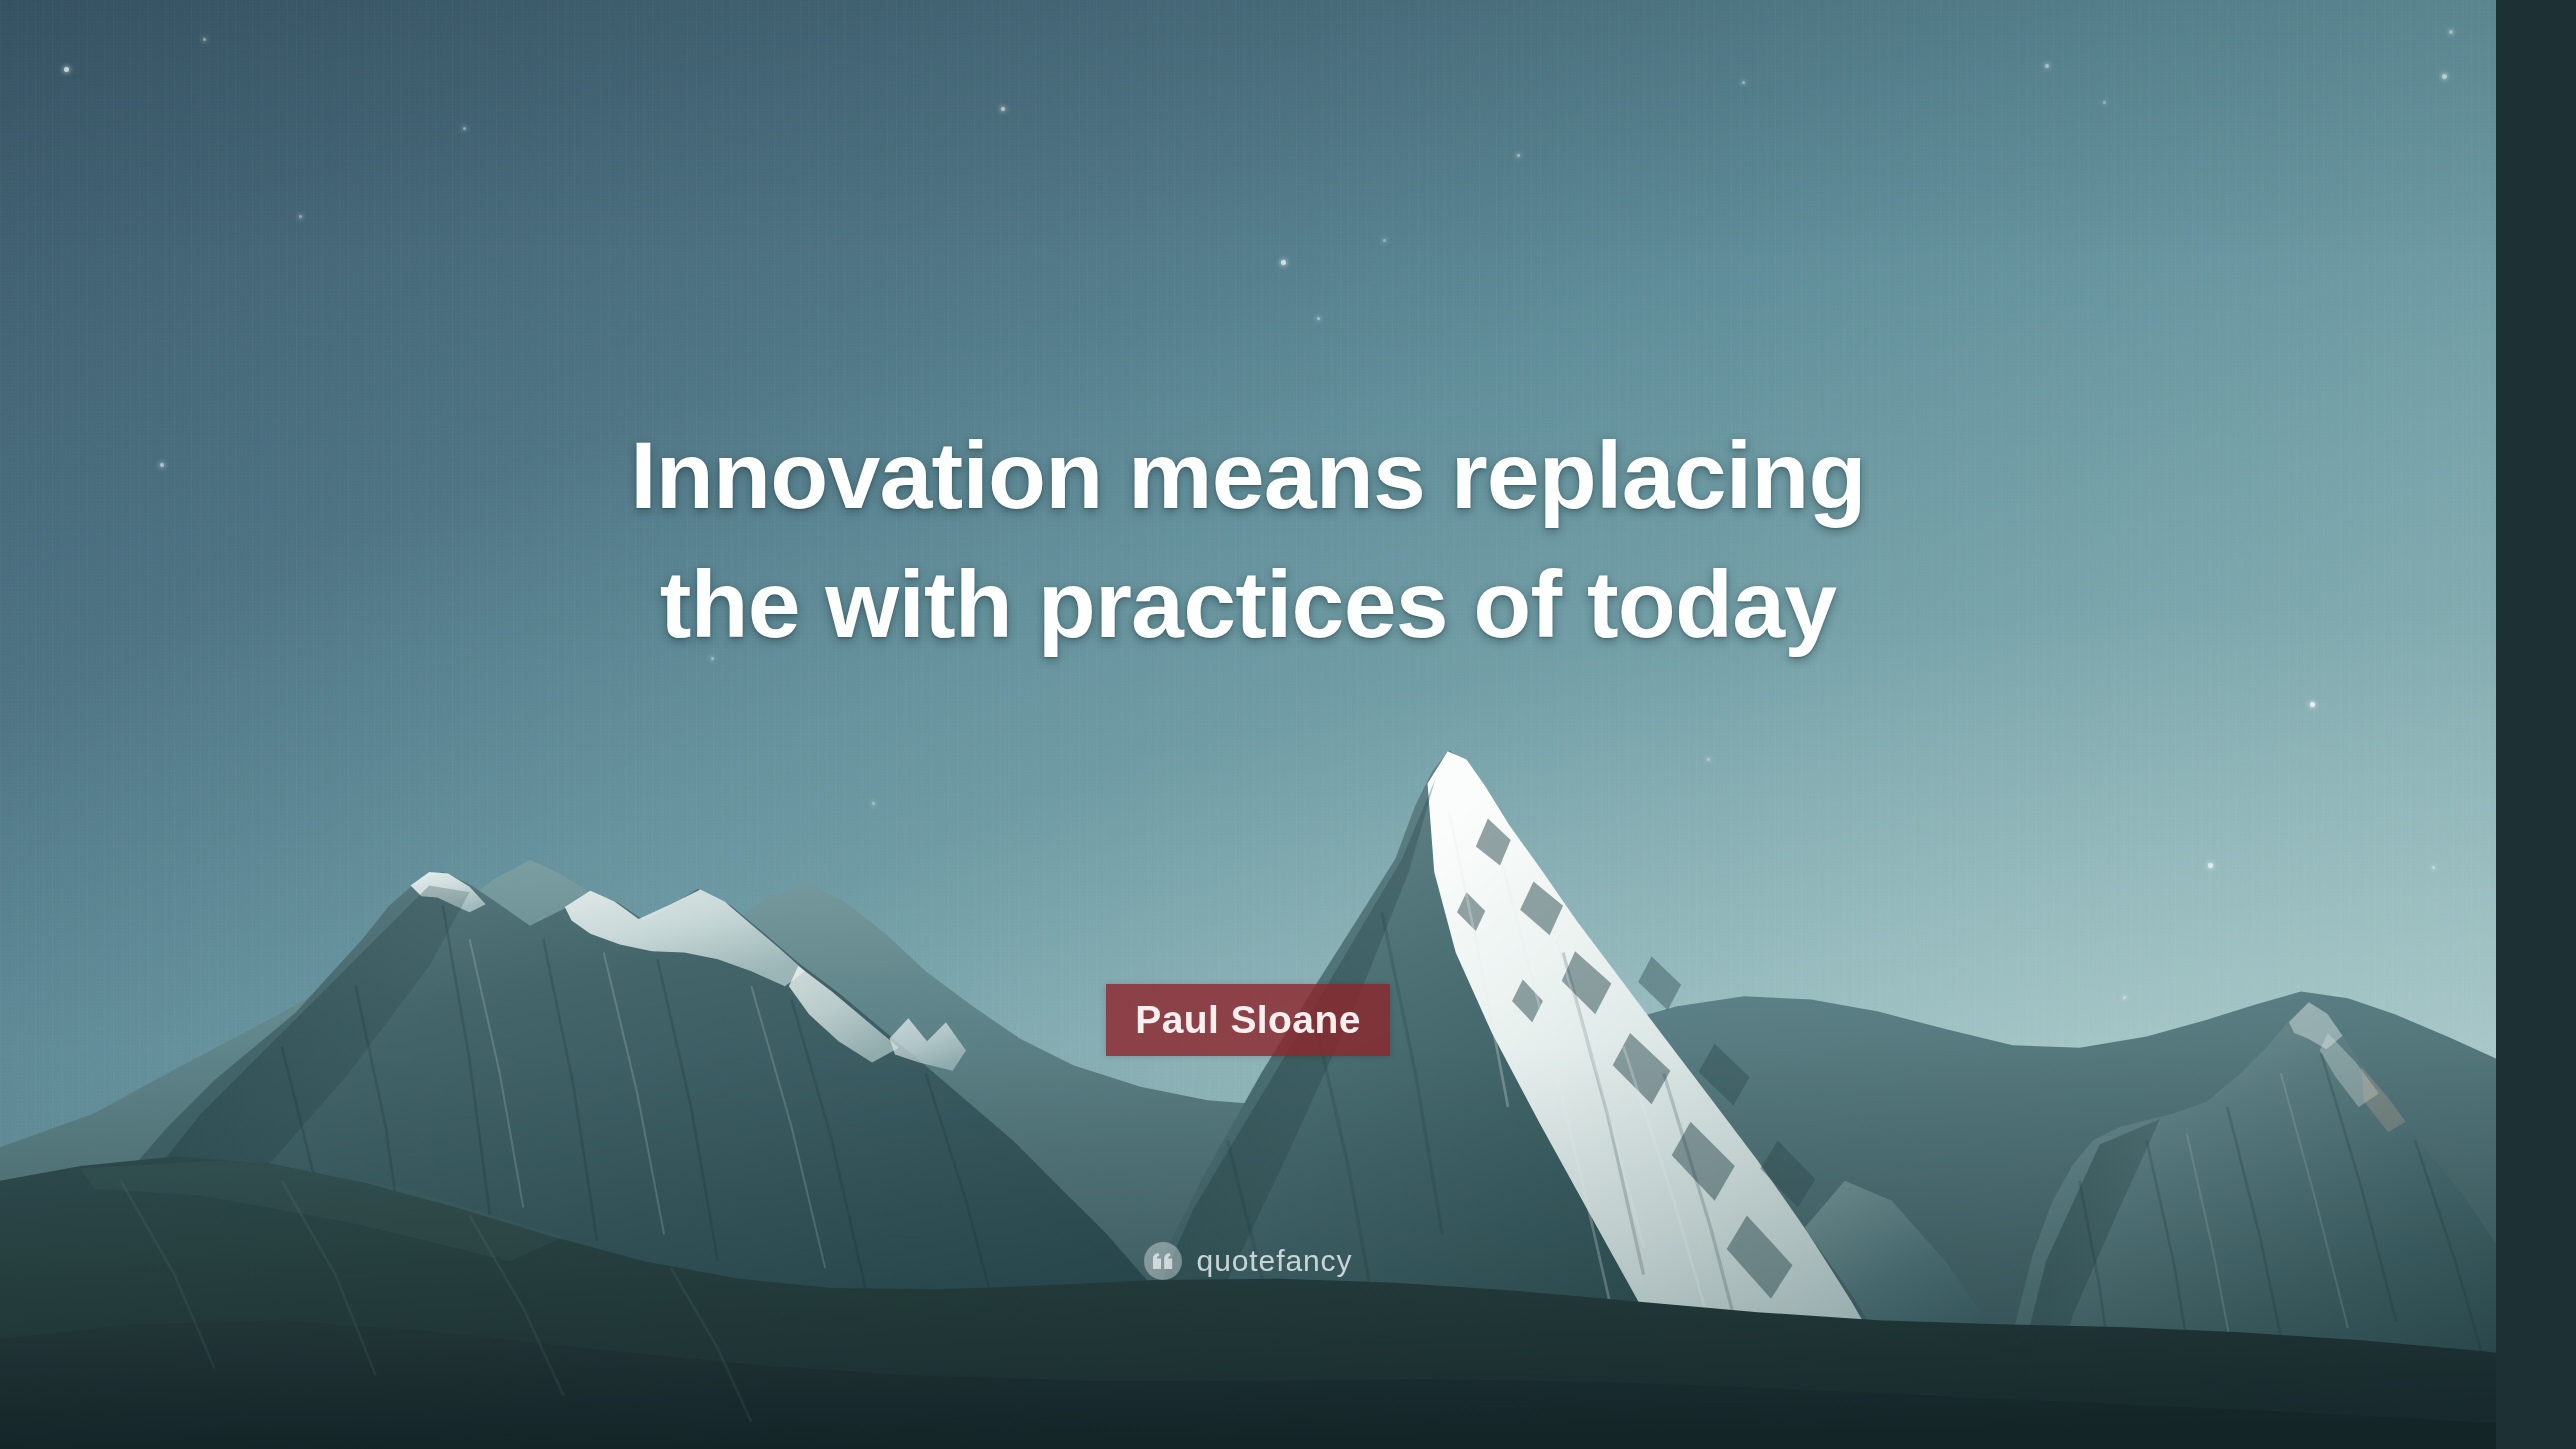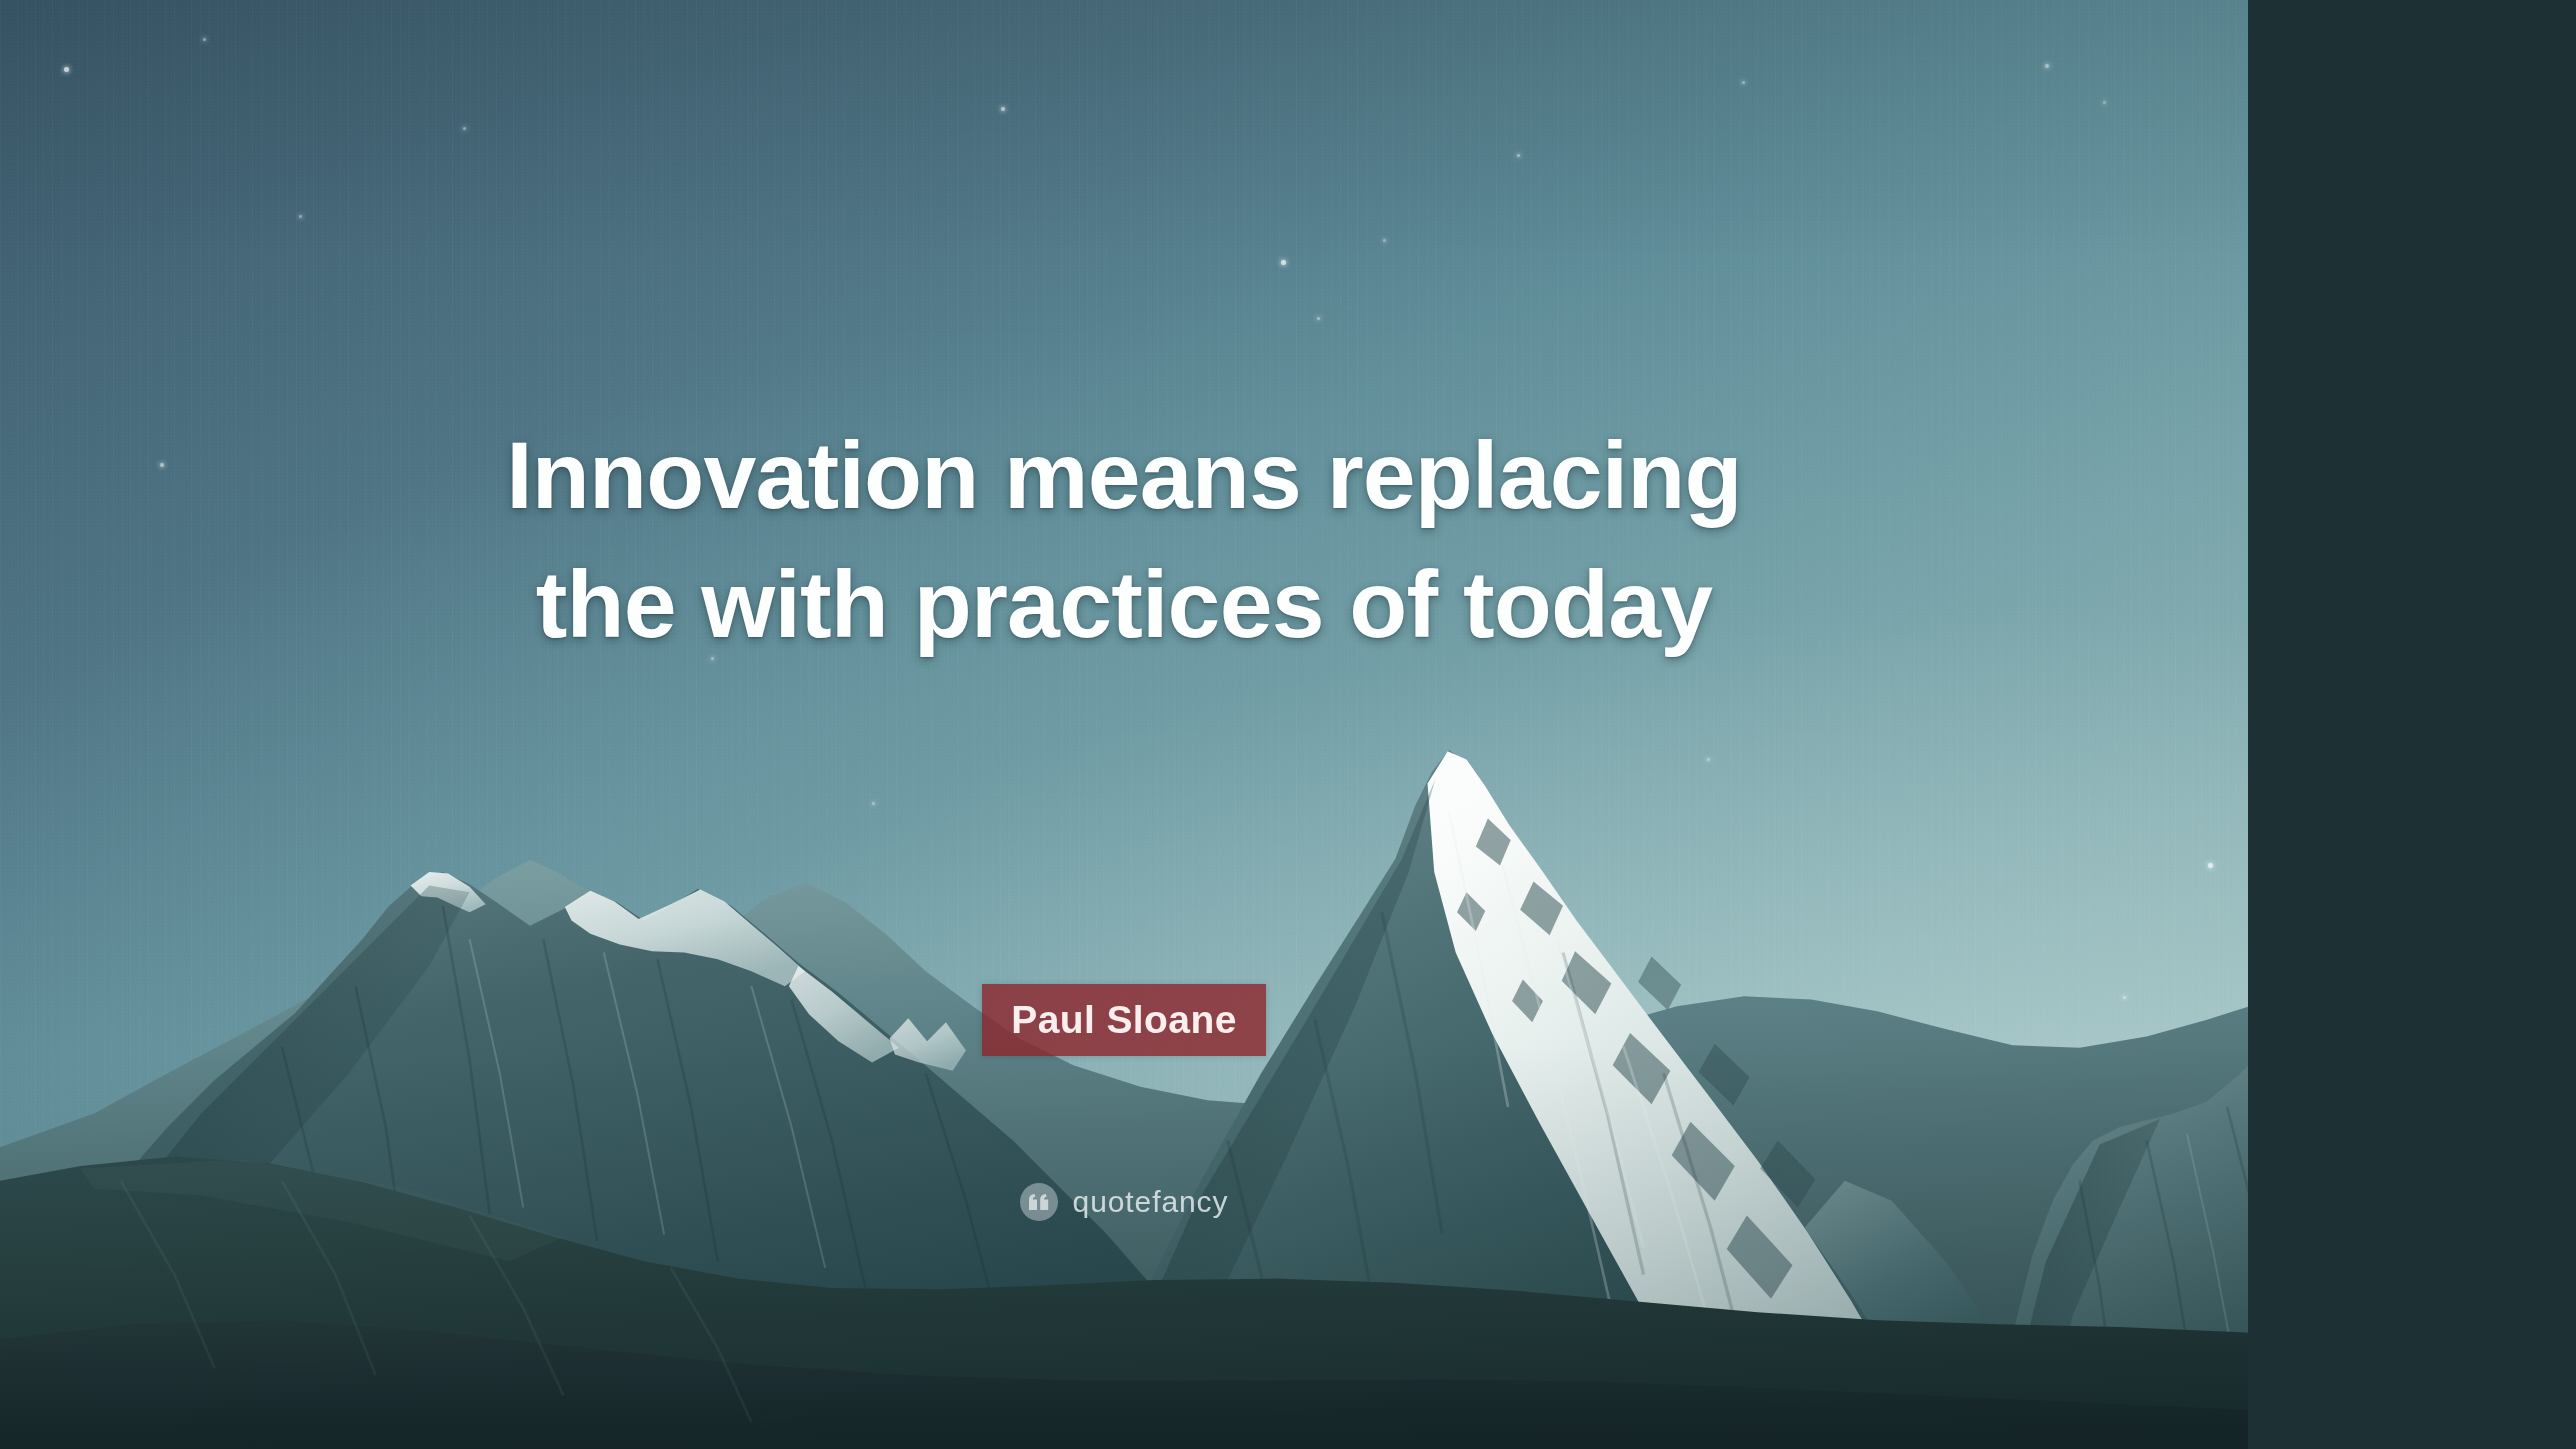--- a/index.html
+++ b/index.html
@@ -5,21 +5,21 @@
   * { margin:0; padding:0; box-sizing:border-box; }
   html,body {
     width:2576px; height:1449px;
     background:#1d3033;
     font-family:"Liberation Sans", sans-serif;
     overflow:hidden;
   }
 
   #poster{
     position:relative;
-    width:2248px; height:1449px;
+    width:2496px; height:1449px;
     overflow:hidden;
   }
 
   
   .sky{
     position:absolute; inset:0;
     background:
       radial-gradient(ellipse 160% 120% at 88% 96%,
           rgba(196,219,217,0.95) 0%,
           rgba(168,200,201,0.70) 22%,
@@ -104,21 +104,21 @@
     letter-spacing:0.4px;
     padding:16px 29.5px 17.4px 29.5px;
     white-space:nowrap;
     box-shadow:0 1.3px 6.7px rgba(0,0,0,.16);
   }
 
   
   .watermark{
     position:absolute;
     left:0; right:0;
-    top:1183px;
+    top:1242px;
     z-index:46;
     display:flex;
     align-items:center;
     justify-content:center;
     gap:15px;
     opacity:.80;
   }
   .wm-badge{
     width:38px; height:38px;
     border-radius:50%;

